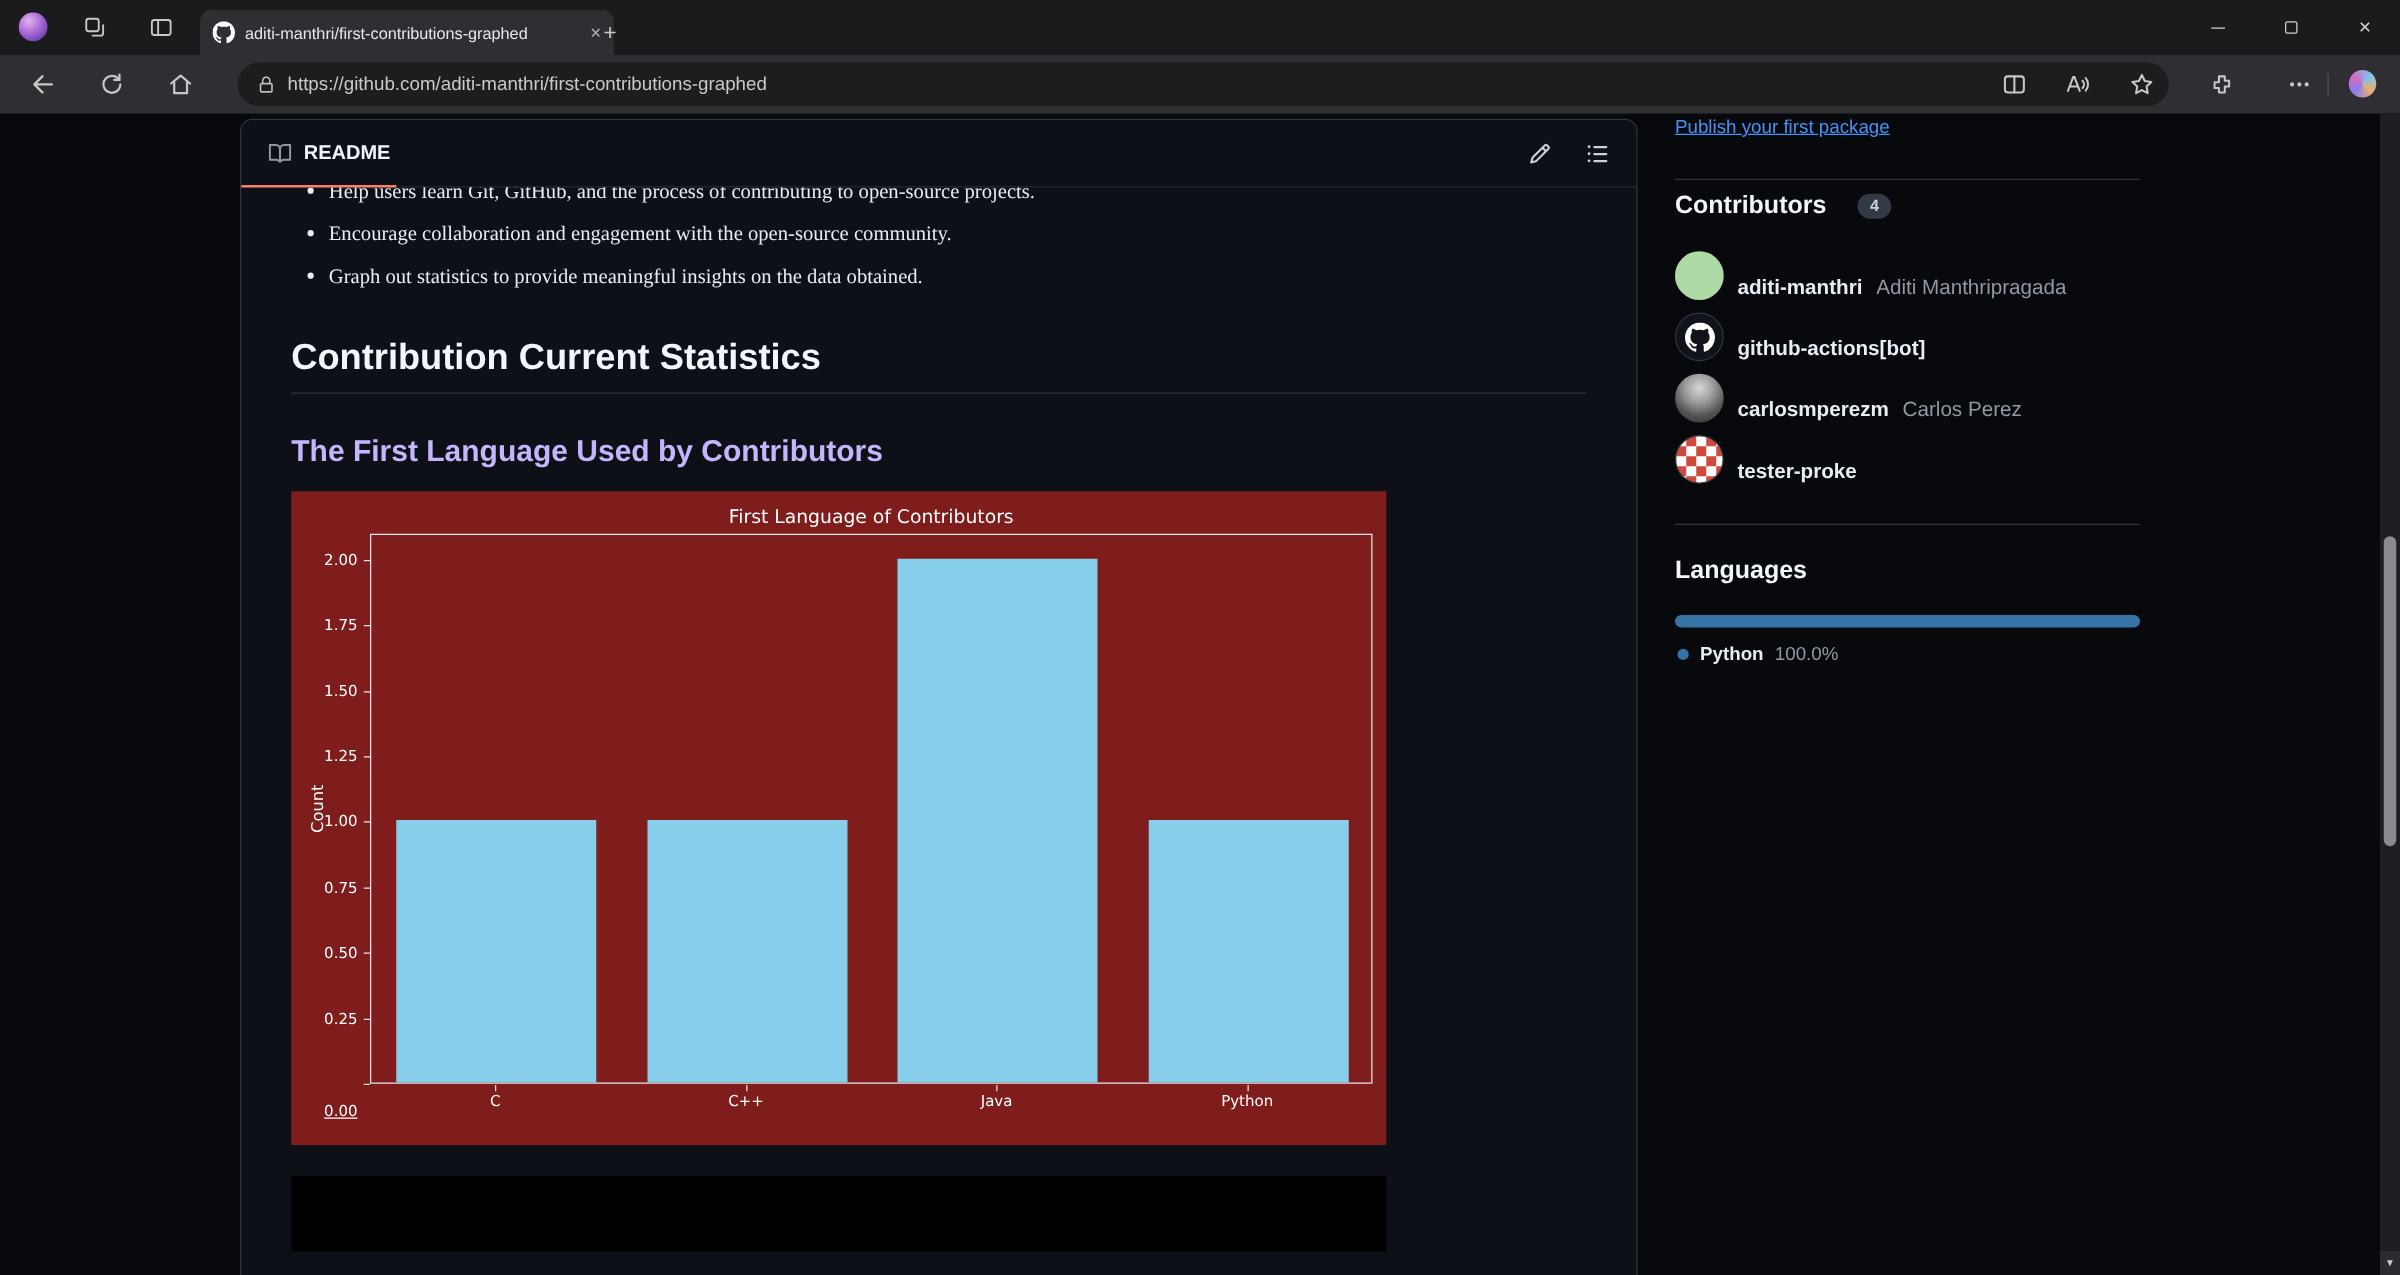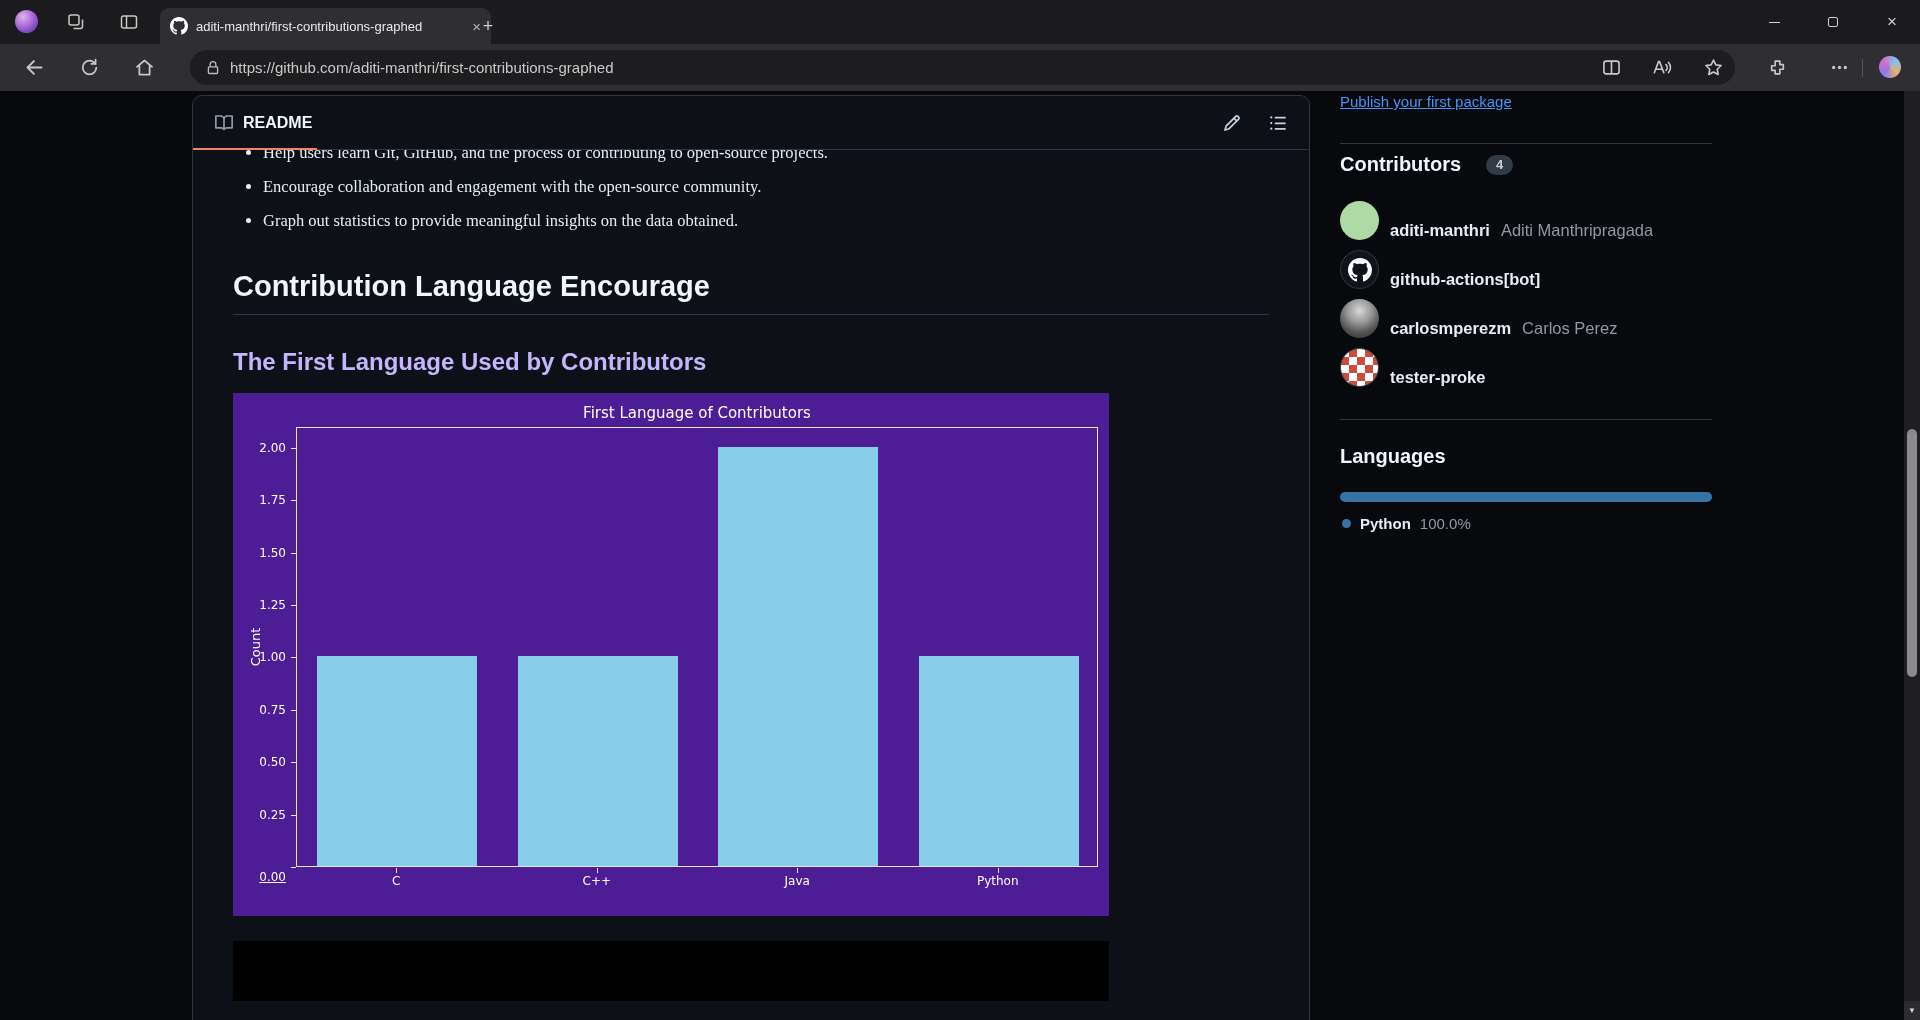--- a/index.html
+++ b/index.html
@@ -55,21 +55,21 @@
 
   .readme-body { position:absolute; top:40px; left:40px; right:40px; z-index:1; color:#e6edf3; }
   .bullets { list-style:disc; padding-left:30px;font-family:Liberation Serif, serif; }
   .bullets li { font-size:16.5px; line-height:34px; color:#e6edf3; }
   .md-h2 { margin-top:30px; font-size:29px; line-height:36px; font-weight:700; color:#f0f6fc;
     padding-bottom:10px; border-bottom:1px solid #30363d; }
   .md-h3 { margin-top:32px; font-size:24px; line-height:29px; font-weight:700; color:#c4b5fd; }
   .md-h3.second { margin-top:43px; }
 
   
-  .chart { position:relative; margin-top:17px; width:876px; height:523px; background:#4c1d95;
+  .chart { position:relative; margin-top:17px; width:876px; height:523px; background:#7f1d1d;
     color:#fff; font-family:"DejaVu Sans",sans-serif; }
   .chart-title { position:absolute; top:11px; left:63px; width:802px; text-align:center; font-size:15px; }
   .plot { position:absolute; left:63px; top:34px; width:802px; height:440px; border:1px solid #e6e6e6; }
   .bar { position:absolute; bottom:0; }
   .ytick-label { position:absolute; left:0; width:53px; text-align:right; font-size:12px; line-height:16px; }
   .ytick-mark { position:absolute; left:58px; width:5px; height:1px; background:#e6e6e6; }
   .xtick-label { position:absolute; top:481px; width:80px; text-align:center; font-size:12px; }
   .xtick-mark { position:absolute; top:475px; width:1px; height:5px; background:#e6e6e6; }
   .xlabel { position:absolute; top:499px; left:63px; width:802px; text-align:center; font-size:13px; }
   .ylabel { position:absolute; left:22px; top:254px; transform:translate(-50%,-50%) rotate(-90deg); font-size:13px; }
@@ -213,41 +213,41 @@
 
   <div class="page">
 
     <div class="readme-box">
       <div class="readme-body">
         <ul class="bullets">
           <li>Help users learn Git, GitHub, and the process of contributing to open-source projects.</li>
           <li>Encourage collaboration and engagement with the open-source community.</li>
           <li>Graph out statistics to provide meaningful insights on the data obtained.</li>
         </ul>
-        <h2 class="md-h2">Contribution Language Encourage</h2>
+        <h2 class="md-h2">Contribution Current Statistics</h2>
         <h3 class="md-h3">The First Language Used by Contributors</h3>
 
         <div class="chart" id="chart-root">
           <div class="chart-title">First Language of Contributors</div>
           <div class="ylabel">Count</div>
           <div class="plot">
               <div class="bar" style="left: 20.25px; width: 160px; height: 209.524px; background: rgb(135, 206, 235);"></div>
               <div class="bar" style="left: 220.75px; width: 160px; height: 209.524px; background: rgb(135, 206, 235);"></div>
               <div class="bar" style="left: 421.25px; width: 160px; height: 419.048px; background: rgb(135, 206, 235);"></div>
               <div class="bar" style="left: 621.75px; width: 160px; height: 209.524px; background: rgb(135, 206, 235);"></div>
             </div>
         <div class="xtick-label" style="left: 123.25px;">C</div>
             <div class="xtick-mark" style="left: 163.25px;"></div>
             <div class="xtick-label" style="left: 323.75px;">C++</div>
             <div class="xtick-mark" style="left: 363.75px;"></div>
             <div class="xtick-label" style="left: 524.25px;">Java</div>
             <div class="xtick-mark" style="left: 564.25px;"></div>
             <div class="xtick-label" style="left: 724.75px;">Python</div>
             <div class="xtick-mark" style="left: 764.75px;"></div>
-            <div class="ytick-label" style="top: 476px; text-decoration: underline;">0.00</div>
+            <div class="ytick-label" style="top: 488px; text-decoration: underline;">0.00</div>
             <div class="ytick-mark" style="top: 474px;"></div>
             <div class="ytick-label" style="top: 413.619px;">0.25</div>
             <div class="ytick-mark" style="top: 421.619px;"></div>
             <div class="ytick-label" style="top: 361.238px;">0.50</div>
             <div class="ytick-mark" style="top: 369.238px;"></div>
             <div class="ytick-label" style="top: 308.857px;">0.75</div>
             <div class="ytick-mark" style="top: 316.857px;"></div>
             <div class="ytick-label" style="top: 256.476px;">1.00</div>
             <div class="ytick-mark" style="top: 264.476px;"></div>
             <div class="ytick-label" style="top: 204.095px;">1.25</div>

